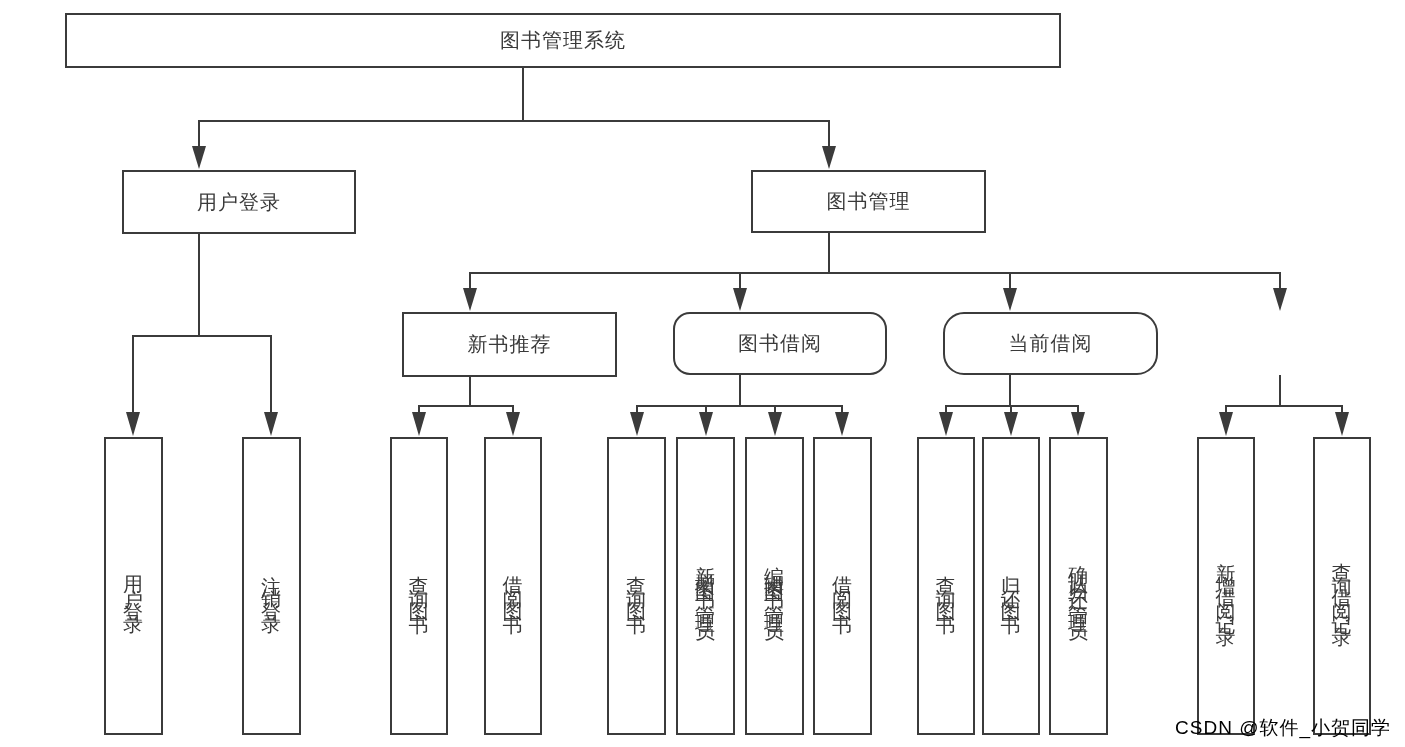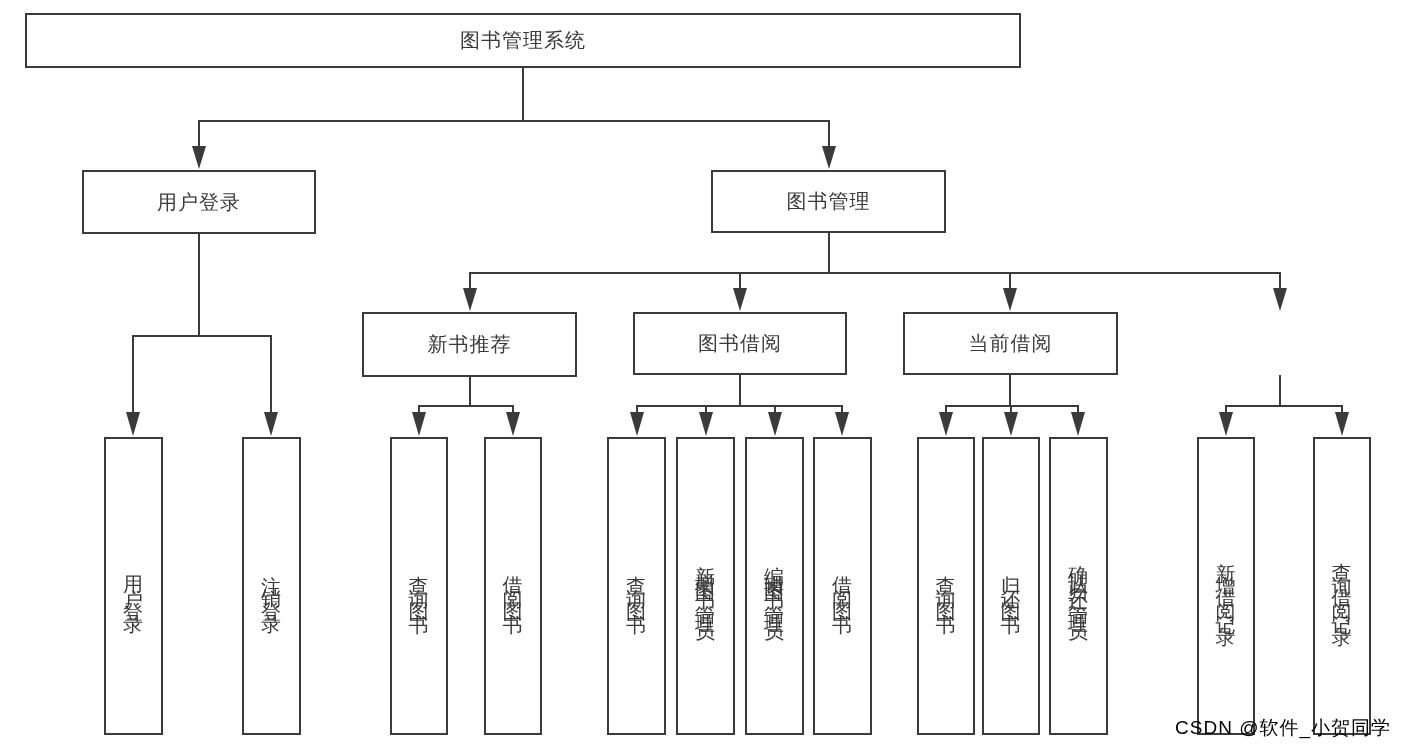--- a/index.html
+++ b/index.html
@@ -11,21 +11,21 @@
     overflow:hidden;
   }
   .node{
     position:absolute;
     box-sizing:border-box;
     border:2px solid #3b3b3b;
     background:#ffffff;
     display:flex;align-items:center;justify-content:center;
     color:#3a3a3a;
   }
-  .hnode{font-size:20px;letter-spacing:1px;}
+  .hnode{font-size:20px;letter-spacing:1px;margin-left:40px;}
   .vnode{z-index:1;}
   .vnode span{
     writing-mode:vertical-rl;
     text-orientation:mixed;
     font-size:20px;
     letter-spacing:13px;
     color:#3a3a3a;
     line-height:1;
   }
   .vnode.long span{letter-spacing:8px;}
@@ -130,24 +130,24 @@
   <div class="node hnode" style="left:82px;top:170px;width:234px;height:64px;">
     <span>用户登录</span>
   </div>
   <div class="node hnode" style="left:711px;top:170px;width:235px;height:63px;">
     <span>图书管理</span>
   </div>
 
   <div class="node hnode" style="left:362px;top:312px;width:215px;height:65px;">
     <span>新书推荐</span>
   </div>
-  <div class="node hnode" style="left:633px;top:312px;width:214px;height:63px;">
+  <div class="node hnode" style="left:633px;top:312px;width:214px;height:63px;border-radius:17px;">
     <span>图书借阅</span>
   </div>
-  <div class="node hnode" style="left:903px;top:312px;width:215px;height:63px;">
+  <div class="node hnode" style="left:903px;top:312px;width:215px;height:63px;border-radius:21px;">
     <span>当前借阅</span>
   </div>
 
   <div class="node vnode" style="left:104px;top:437px;width:59px;height:298px;">
     <span>用户登录</span>
   </div>
   <div class="node vnode" style="left:242px;top:437px;width:59px;height:298px;">
     <span>注销登录</span>
   </div>
 

